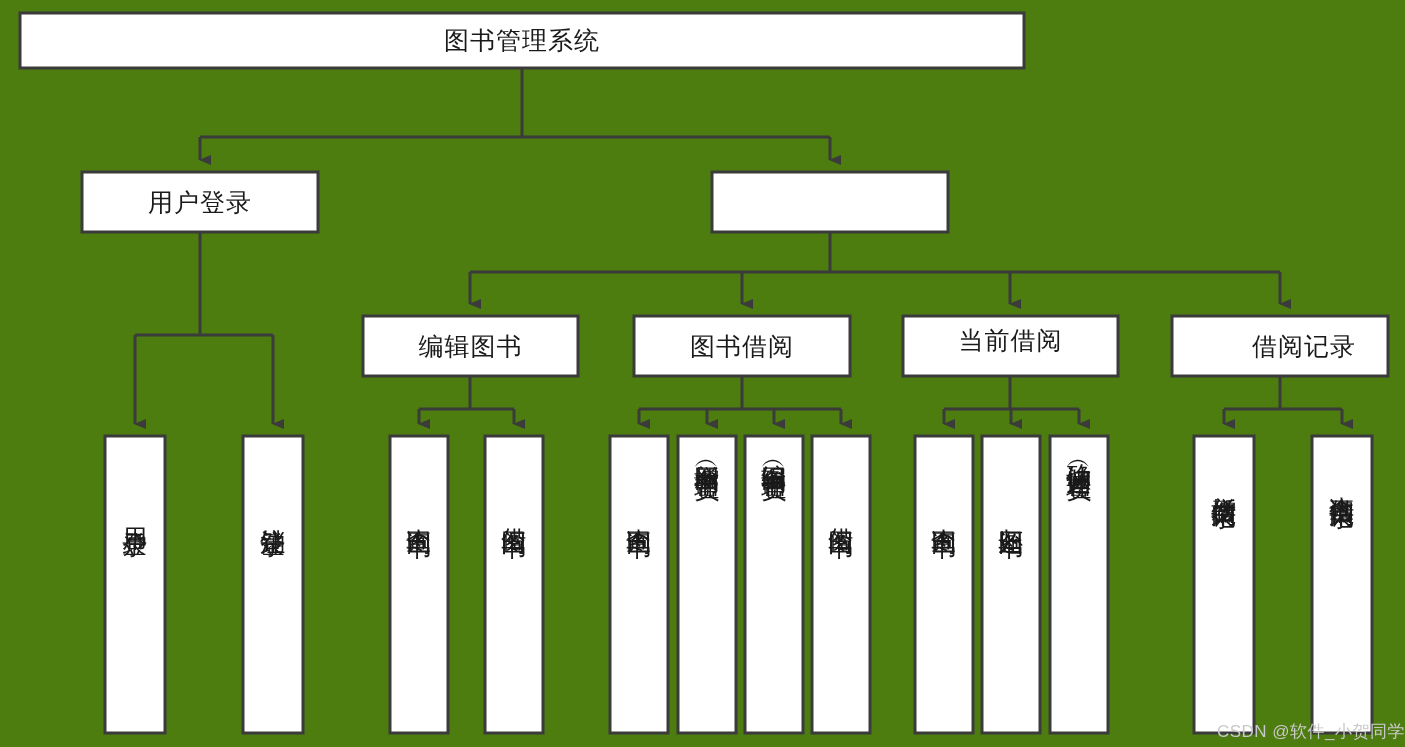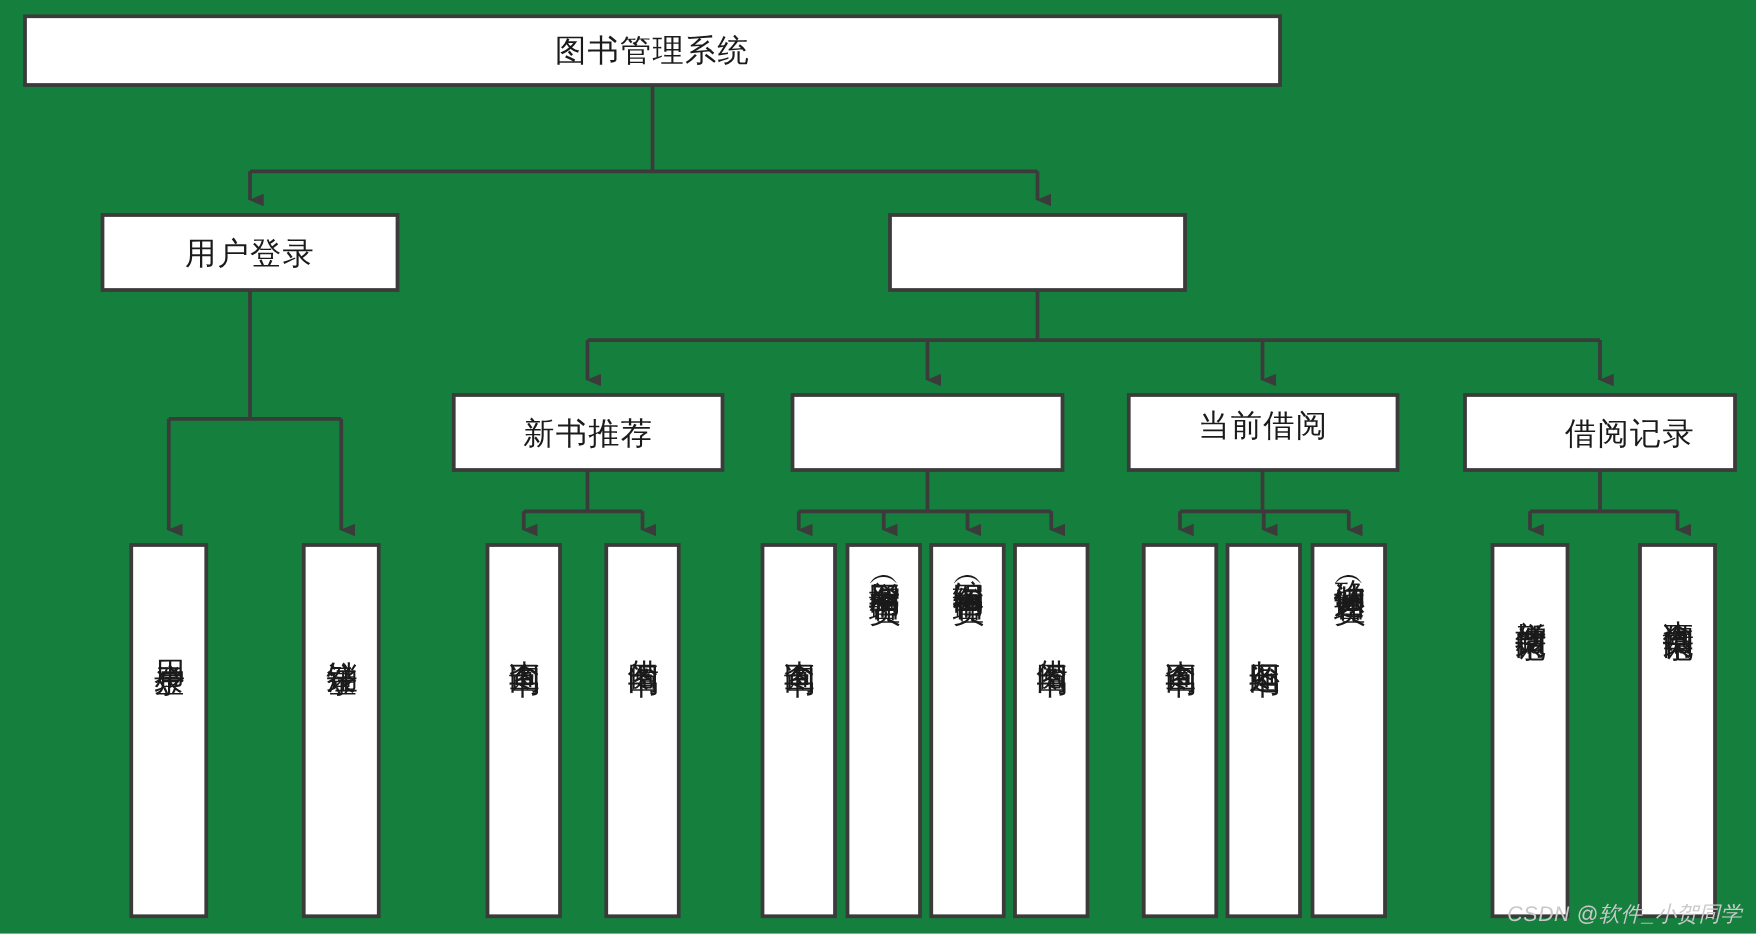--- a/index.html
+++ b/index.html
@@ -1,20 +1,20 @@
 <!DOCTYPE html>
 <html><head>
 <meta charset="utf-8">
 <style>
   html,body{margin:0;padding:0;background:#ffffff;}
   body{
     font-family:"Liberation Sans","DejaVu Sans",sans-serif;
     width:1405px;height:747px;overflow:hidden;position:relative;
   }
-  #diagram-root{position:relative;width:1405px;height:747px;background:#15803d;}
+  #diagram-root{position:relative;width:1405px;height:747px;background:#4d7c0f;}
   svg.flow{position:absolute;top:0;left:0;width:1405px;height:747px;display:block;}
   .node-rect{fill:#ffffff;stroke:#3b3b3b;stroke-width:3;}
   .link{stroke:#3b3b3b;stroke-width:3;fill:none;stroke-linecap:butt;}
   .vlabel-wrap{
     position:absolute;display:flex;align-items:flex-start;justify-content:center;
     pointer-events:none;
   }
   .vlabel{
     writing-mode:vertical-rl;
     text-orientation:upright;
@@ -24,24 +24,24 @@
   }
   .hlabel-wrap{
     position:absolute;display:flex;align-items:center;justify-content:center;
     pointer-events:none;
   }
   .hlabel{
     font-family:"Liberation Sans","DejaVu Sans",sans-serif;
     font-size:25px;color:#1a1a1a;letter-spacing:1px;white-space:nowrap;
   }
   #watermark{
-    position:absolute;right:11px;bottom:4px;
+    position:absolute;right:0;bottom:4px;
     font-family:"Liberation Sans","DejaVu Sans",sans-serif;
     font-size:17px;color:#c9c9c9;letter-spacing:0.5px;
-    white-space:nowrap;user-select:none;font-style:italic;
+    white-space:nowrap;user-select:none;
   }
 </style>
 </head>
 <body>
 
 <div id="diagram-root">
 
   <svg class="flow" viewBox="0 0 1405 747">
     <defs>
       <marker id="arrowhead" markerWidth="10" markerHeight="12" refX="5" refY="11" orient="auto" markerUnits="userSpaceOnUse">
@@ -130,21 +130,24 @@
 
   <div class="hlabel-wrap" style="left:20px;top:13px;width:1004px;height:55px;">
     <span class="hlabel">图书管理系统</span>
   </div>
 
   <div class="hlabel-wrap" style="left:82px;top:172px;width:236px;height:60px;">
     <span class="hlabel">用户登录</span>
   </div>
 
   <div class="hlabel-wrap" style="left:363px;top:316px;width:215px;height:60px;">
-    <span class="hlabel">新书推荐</span>
+    <span class="hlabel">编辑图书</span>
+  </div>
+  <div class="hlabel-wrap" style="left:634px;top:316px;width:216px;height:60px;">
+    <span class="hlabel">图书借阅</span>
   </div>
   <div class="hlabel-wrap" style="left:903px;top:316px;width:215px;height:48px;">
     <span class="hlabel">当前借阅</span>
   </div>
   <div class="hlabel-wrap" style="left:1196px;top:316px;width:216px;height:60px;">
     <span class="hlabel">借阅记录</span>
   </div>
 
   <div class="vlabel-wrap" style="left:105px;top:436px;width:60px;height:297px;padding-top:72px;box-sizing:border-box;">
     <span class="vlabel">用户登录</span>

